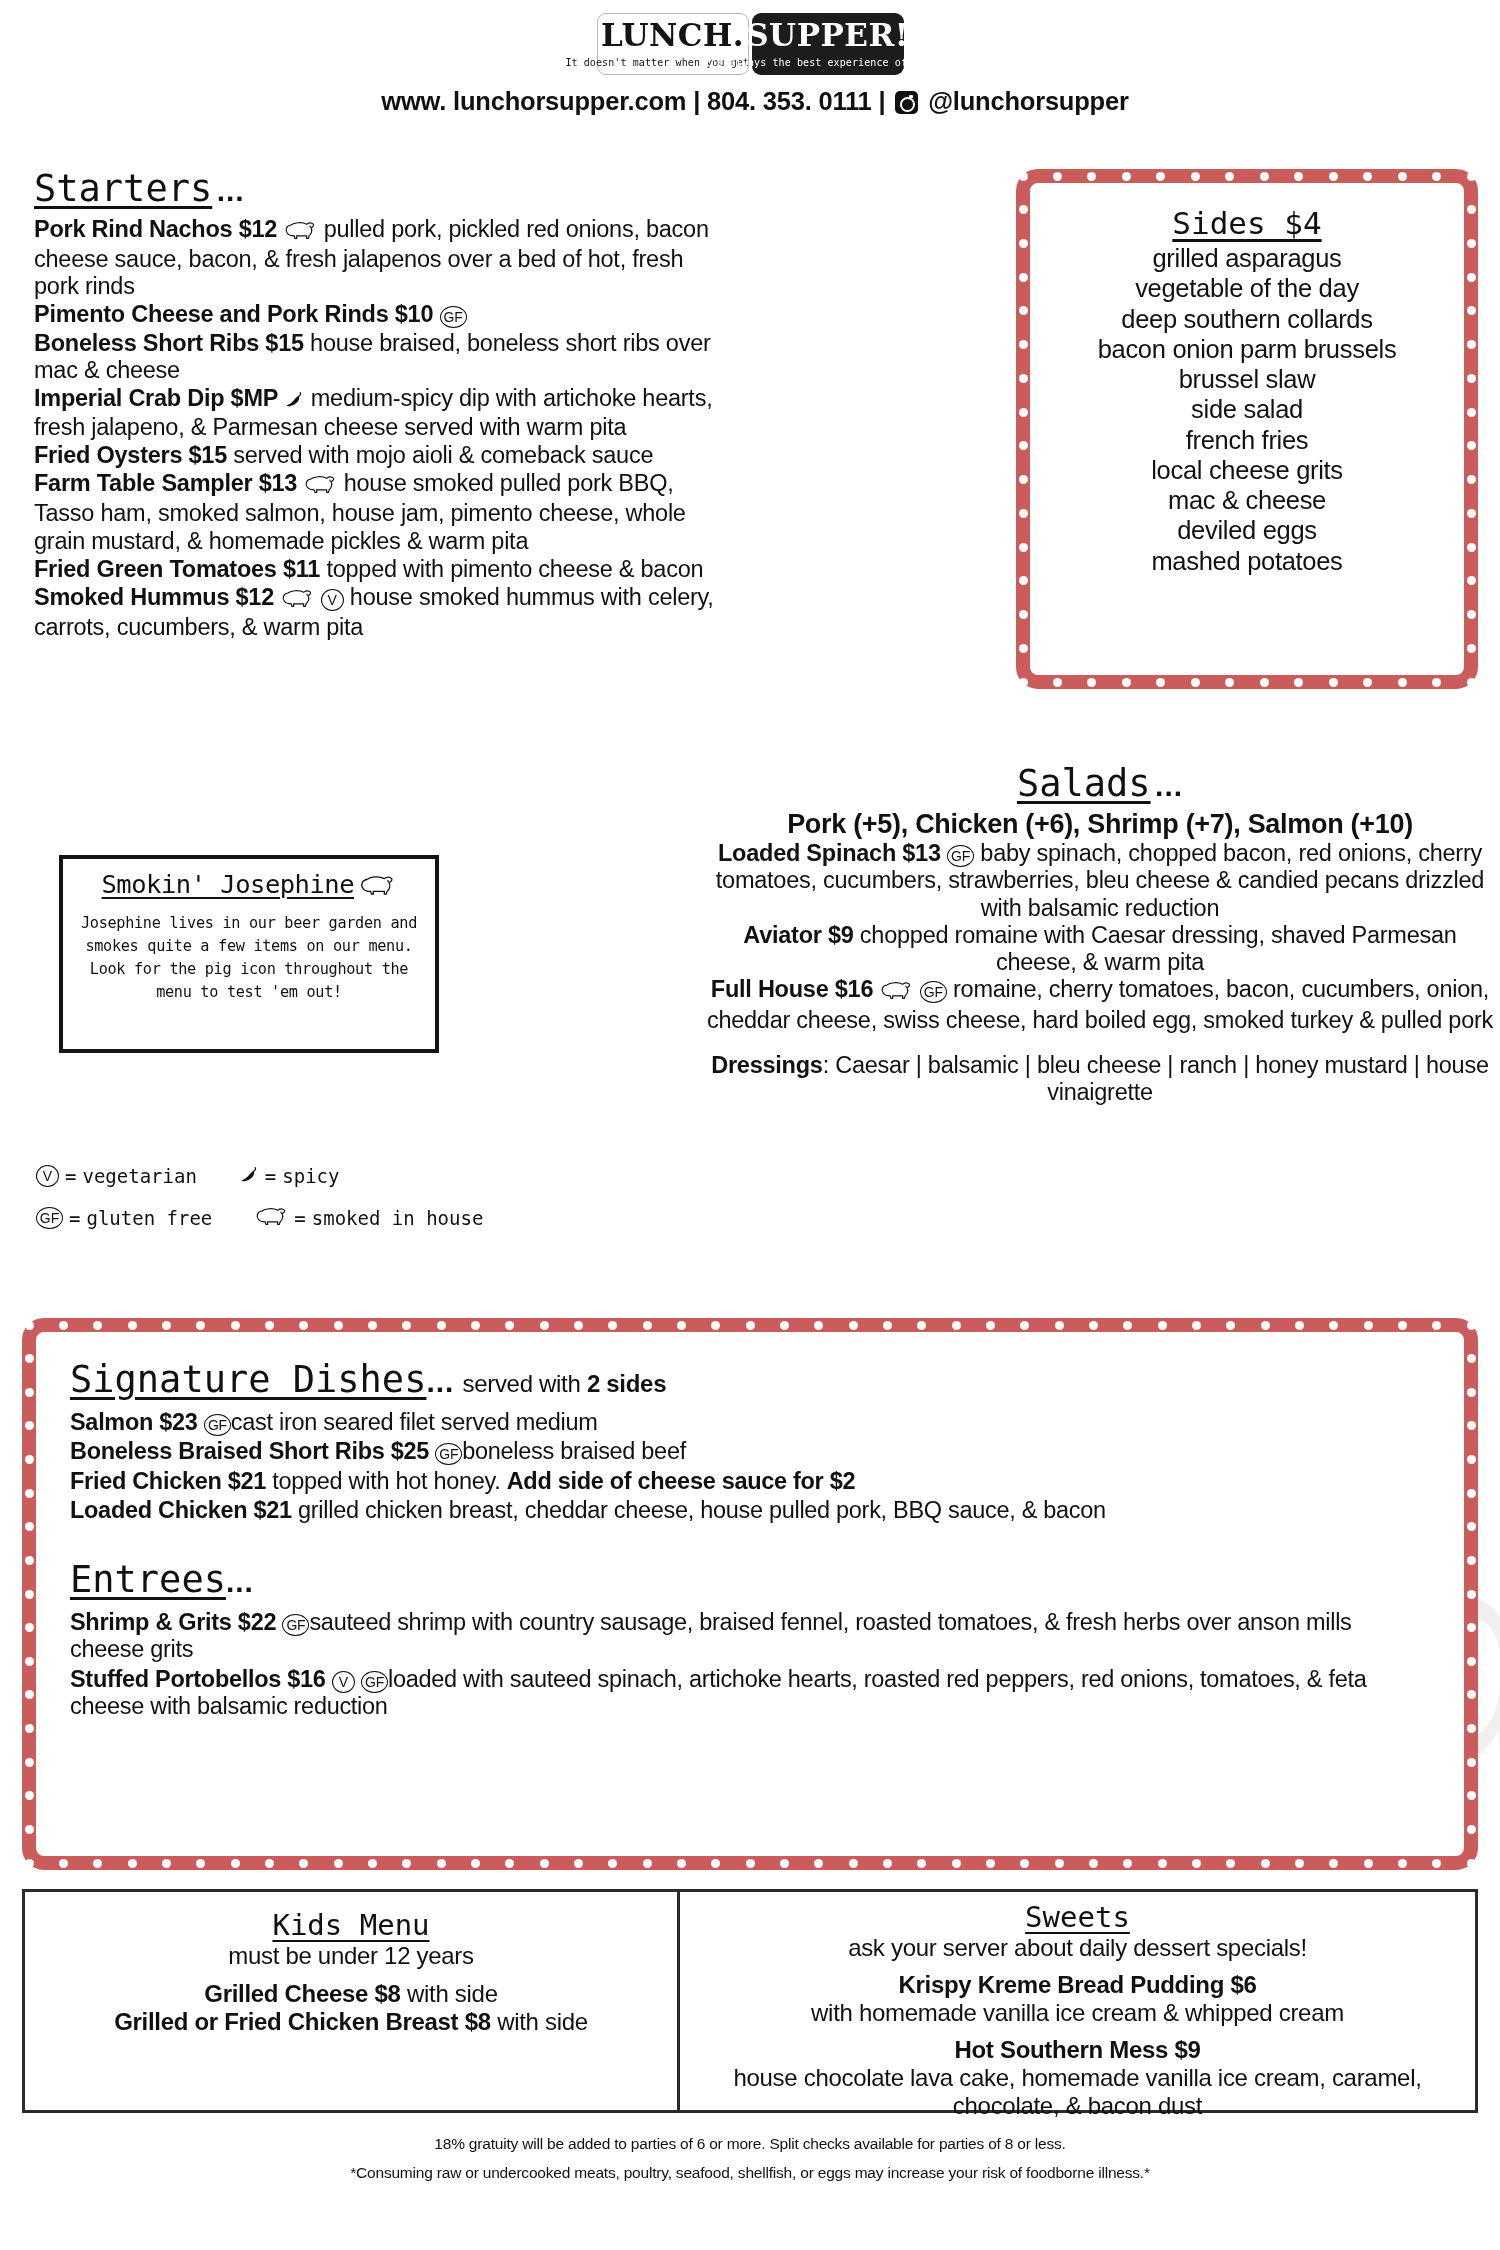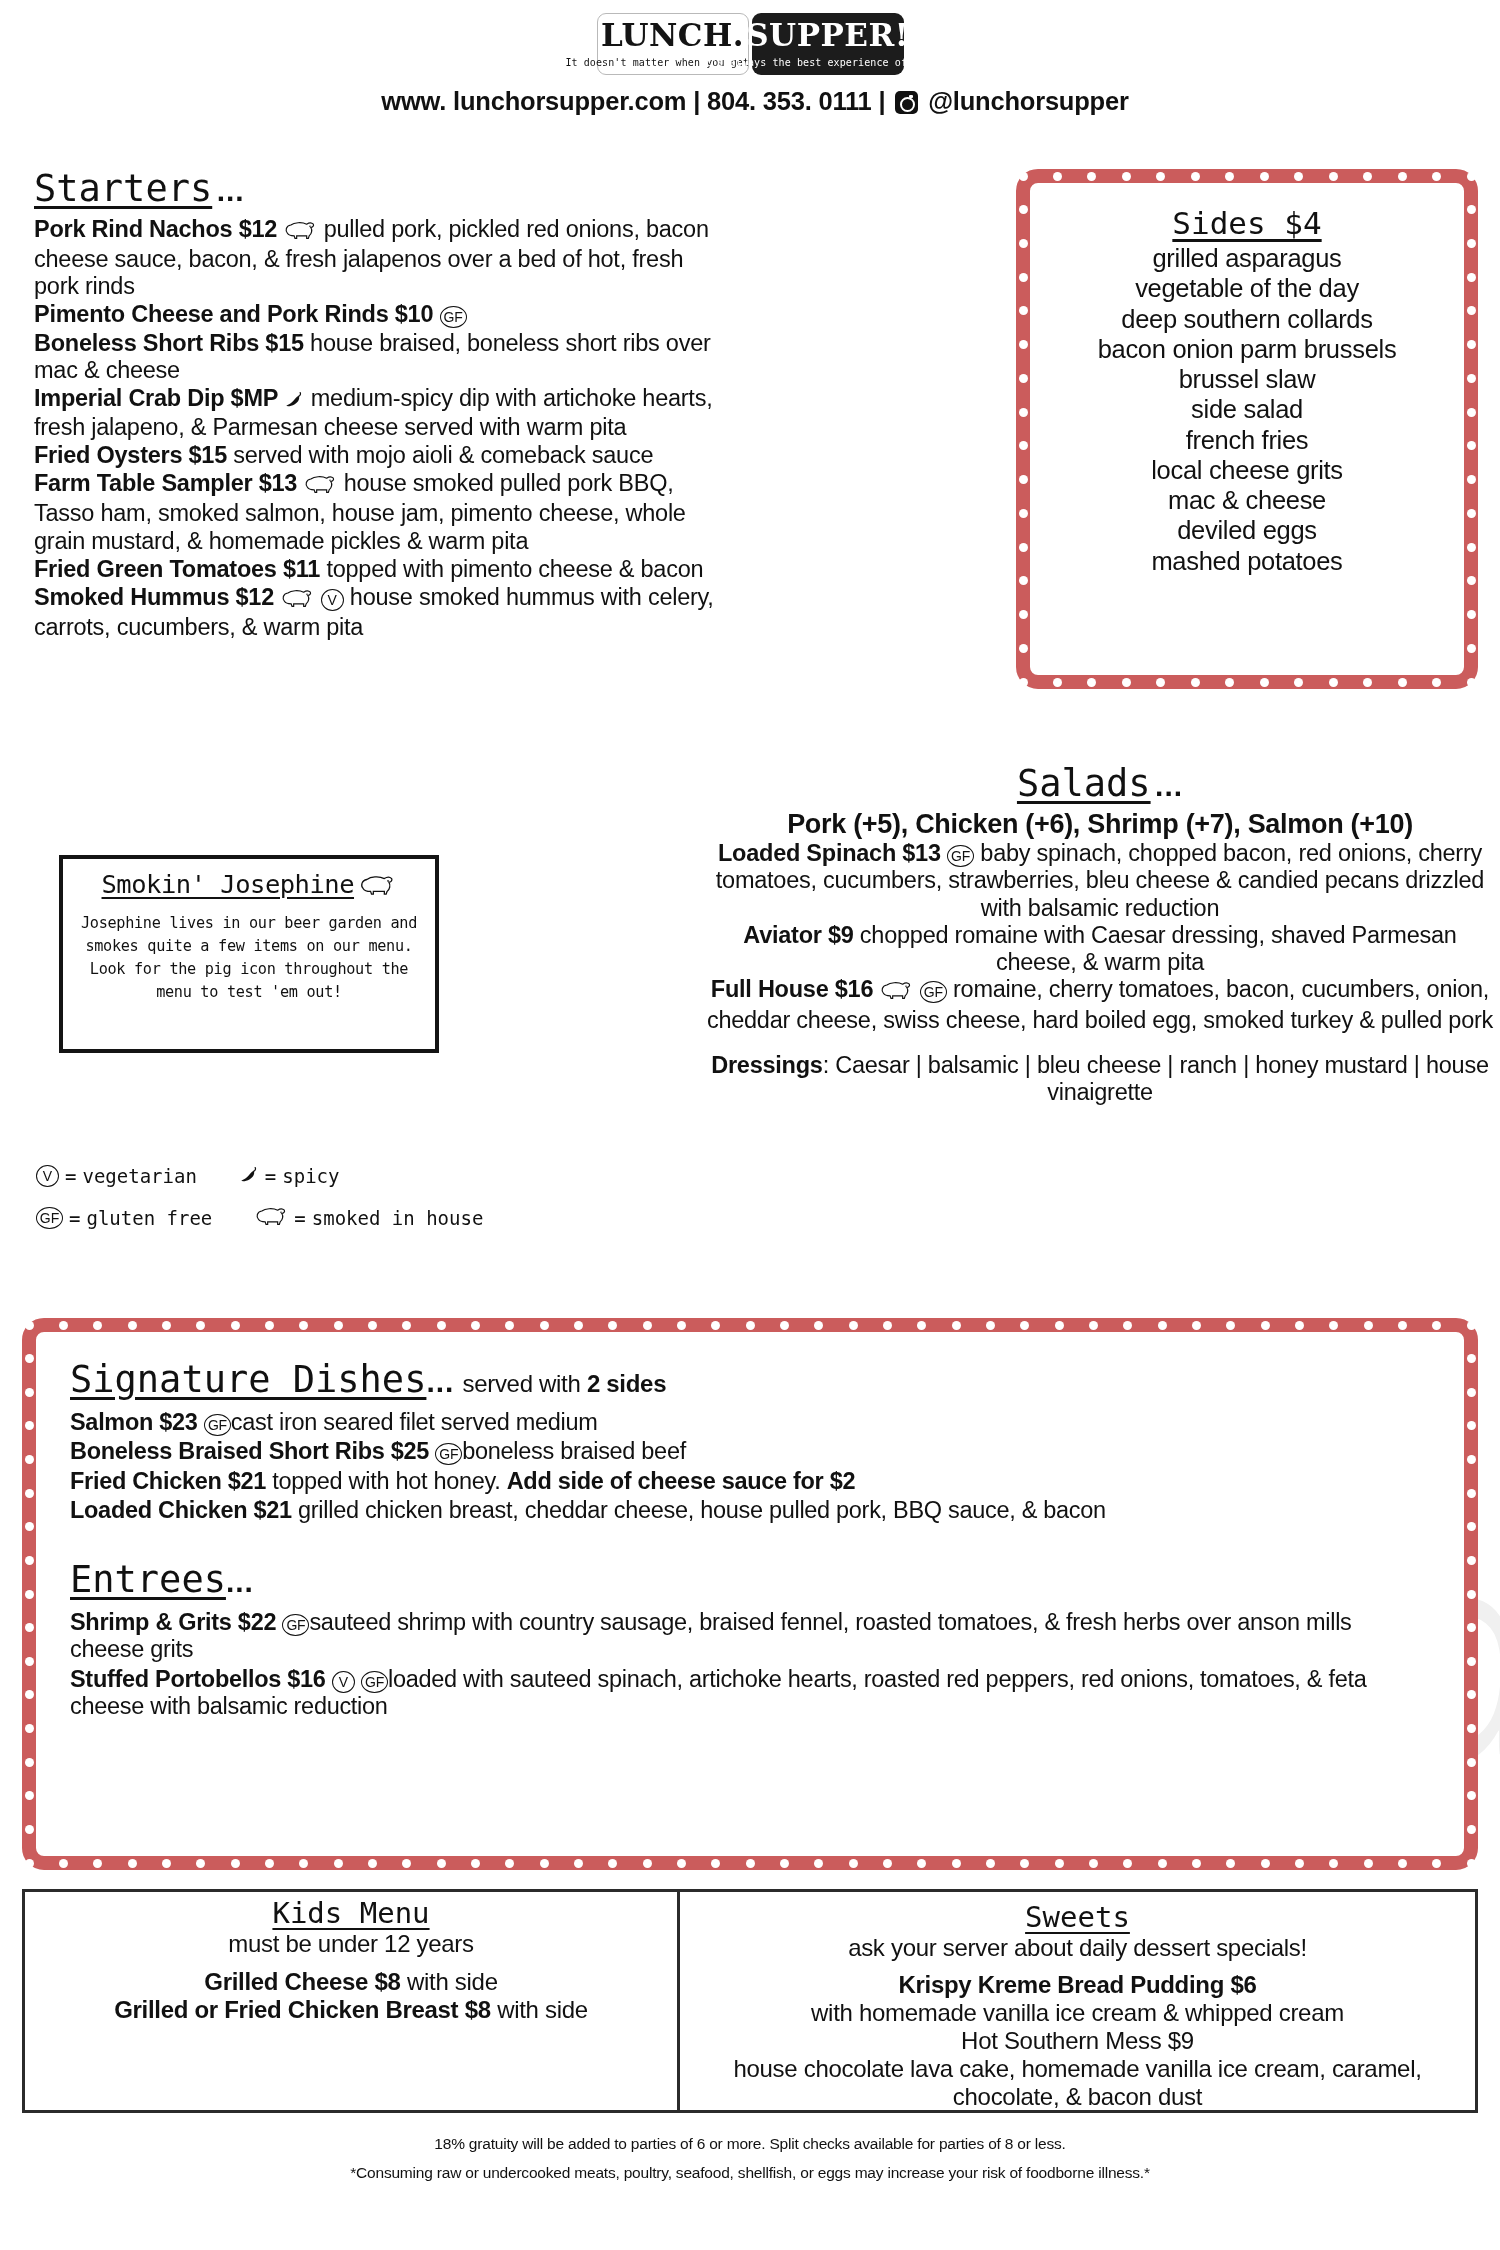--- a/index.html
+++ b/index.html
@@ -301,21 +301,21 @@
     top: 1889px;
     width: 1456px;
     height: 224px;
     display: flex;
     border: 3px solid #2b2b2b;
   }
   .kids-col {
     width: 655px;
     border-right: 3px solid #2b2b2b;
     text-align: center;
-    padding-top: 4px;
+    padding-top: 16px;
   }
   .sweets-col {
     flex: 1;
     text-align: center;
     padding-top: 8px;
   }
   .bx-head {
     font-family: "DejaVu Sans Mono", monospace;
     font-size: 29px;
     text-decoration: underline;
@@ -695,21 +695,21 @@
           <div class="bx-line"><b>Grilled Cheese $8</b><span> with side</span></div>
           <div class="bx-line"><b>Grilled or Fried Chicken Breast $8</b><span> with side</span></div>
         </div>
     </div>
     <div class="sweets-col">
       <div class="bx-head">Sweets</div>
       <div class="bx-line">ask your server about daily dessert specials!</div>
       <div id="sweets-list">
           <div class="bx-line" style="font-weight: 700; margin-top: 9px;">Krispy Kreme Bread Pudding $6</div>
           <div class="bx-line">with homemade vanilla ice cream &amp; whipped cream</div>
-          <div class="bx-line" style="font-weight: 400; ">Hot Southern Mess $9</div>
+          <div class="bx-line" style="font-weight: 700; margin-top: 9px;">Hot Southern Mess $9</div>
           <div class="bx-line">house chocolate lava cake, homemade vanilla ice cream, caramel, chocolate, &amp; bacon dust</div>
         </div>
     </div>
   </div>
 
   <div class="footer">
     <div class="foot-line">18% gratuity will be added to parties of 6 or more. Split checks available for parties of 8 or less.</div>
     <div class="foot-line">*Consuming raw or undercooked meats, poultry, seafood, shellfish, or eggs may increase your risk of foodborne illness.*</div>
   </div>
 

